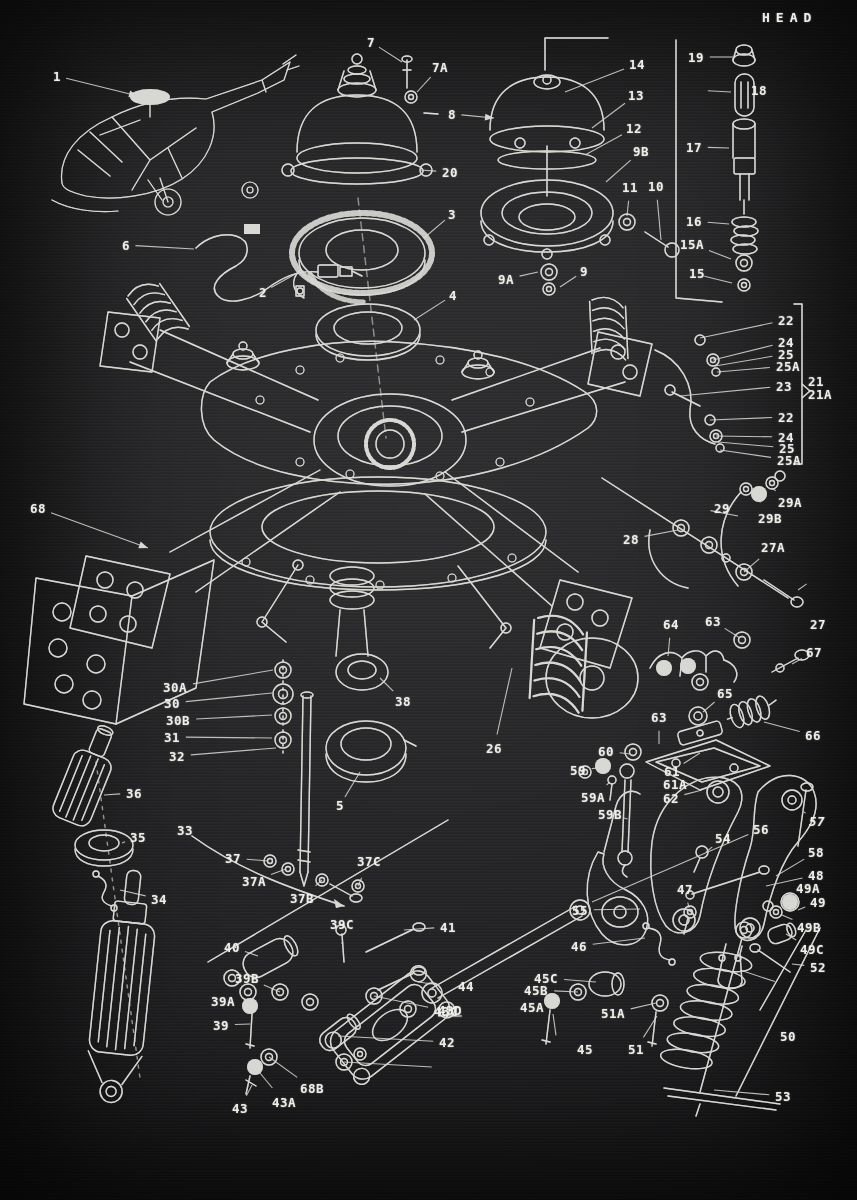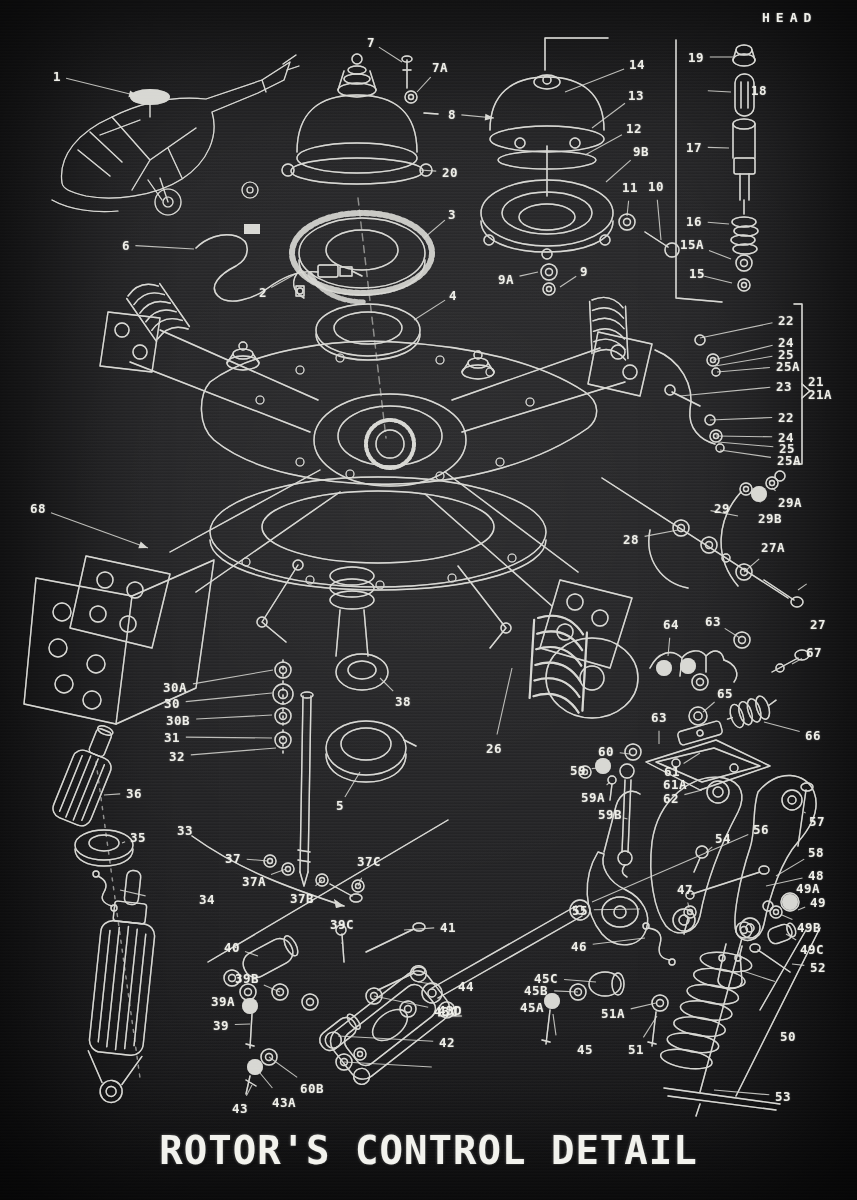--- a/index.html
+++ b/index.html
@@ -633,53 +633,53 @@
       <div class="callout" style="left: 172px; top: 703px;">30</div>
       <div class="callout" style="left: 178px; top: 720px;">30B</div>
       <div class="callout" style="left: 172px; top: 737px;">31</div>
       <div class="callout" style="left: 177px; top: 756px;">32</div>
       <div class="callout" style="left: 403px; top: 701px;">38</div>
       <div class="callout" style="left: 494px; top: 748px;">26</div>
       <div class="callout" style="left: 340px; top: 805px;">5</div>
       <div class="callout" style="left: 134px; top: 793px;">36</div>
       <div class="callout" style="left: 138px; top: 837px;">35</div>
       <div class="callout" style="left: 185px; top: 830px;">33</div>
-      <div class="callout" style="left: 159px; top: 899px; margin-left: 48px;">34</div>
+      <div class="callout" style="left: 159px; top: 899px;">34</div>
       <div class="callout" style="left: 233px; top: 858px;">37</div>
       <div class="callout" style="left: 254px; top: 881px;">37A</div>
       <div class="callout" style="left: 302px; top: 898px;">37B</div>
       <div class="callout" style="left: 369px; top: 861px;">37C</div>
       <div class="callout" style="left: 342px; top: 924px;">39C</div>
       <div class="callout" style="left: 232px; top: 947px;">40</div>
       <div class="callout" style="left: 448px; top: 927px;">41</div>
       <div class="callout" style="left: 247px; top: 978px;">39B</div>
       <div class="callout" style="left: 223px; top: 1001px;">39A</div>
       <div class="callout" style="left: 221px; top: 1025px;">39</div>
       <div class="callout" style="left: 448px; top: 986px; margin-left: 18px;">44</div>
       <div class="callout" style="left: 446px; top: 1011px;">43C</div>
       <div class="callout" style="left: 447px; top: 1042px;">42</div>
       <div class="callout" style="left: 450px; top: 1010px; text-decoration: underline;">43D</div>
-      <div class="callout" style="left: 312px; top: 1088px;">60B</div>
+      <div class="callout" style="left: 312px; top: 1088px;">68B</div>
       <div class="callout" style="left: 284px; top: 1102px;">43A</div>
       <div class="callout" style="left: 240px; top: 1108px;">43</div>
       <div class="callout" style="left: 671px; top: 624px;">64</div>
       <div class="callout" style="left: 713px; top: 621px;">63</div>
       <div class="callout" style="left: 814px; top: 652px;">67</div>
       <div class="callout" style="left: 725px; top: 693px;">65</div>
       <div class="callout" style="left: 659px; top: 717px;">63</div>
       <div class="callout" style="left: 813px; top: 735px;">66</div>
       <div class="callout" style="left: 606px; top: 751px;">60</div>
       <div class="callout" style="left: 578px; top: 770px;">59</div>
       <div class="callout" style="left: 593px; top: 797px;">59A</div>
       <div class="callout" style="left: 610px; top: 814px;">59B</div>
       <div class="callout" style="left: 672px; top: 771px;">61</div>
       <div class="callout" style="left: 675px; top: 784px;">61A</div>
       <div class="callout" style="left: 671px; top: 798px;">62</div>
       <div class="callout" style="left: 761px; top: 829px;">56</div>
-      <div class="callout" style="left: 817px; top: 821px;">57</div>
+      <div class="callout" style="left: 817px; top: 821px; font-style: italic;">57</div>
       <div class="callout" style="left: 816px; top: 852px;">58</div>
       <div class="callout" style="left: 723px; top: 838px;">54</div>
       <div class="callout" style="left: 580px; top: 910px;">55</div>
       <div class="callout" style="left: 685px; top: 889px;">47</div>
       <div class="callout" style="left: 816px; top: 875px;">48</div>
       <div class="callout" style="left: 808px; top: 888px;">49A</div>
       <div class="callout" style="left: 818px; top: 902px;">49</div>
       <div class="callout" style="left: 809px; top: 927px;">49B</div>
       <div class="callout" style="left: 812px; top: 949px;">49C</div>
       <div class="callout" style="left: 818px; top: 967px;">52</div>
@@ -688,14 +688,13 @@
       <div class="callout" style="left: 546px; top: 978px;">45C</div>
       <div class="callout" style="left: 536px; top: 990px;">45B</div>
       <div class="callout" style="left: 532px; top: 1007px;">45A</div>
       <div class="callout" style="left: 558px; top: 1049px; margin-left: 27px;">45</div>
       <div class="callout" style="left: 613px; top: 1013px;">51A</div>
       <div class="callout" style="left: 636px; top: 1049px;">51</div>
       <div class="callout" style="left: 783px; top: 1096px;">53</div>
     </div>
 
   <div class="corner-label">HEAD</div>
-  <div class="title">ROTOR'S CONTROL DETAIL</div>
 </div>
 
 </body></html>

